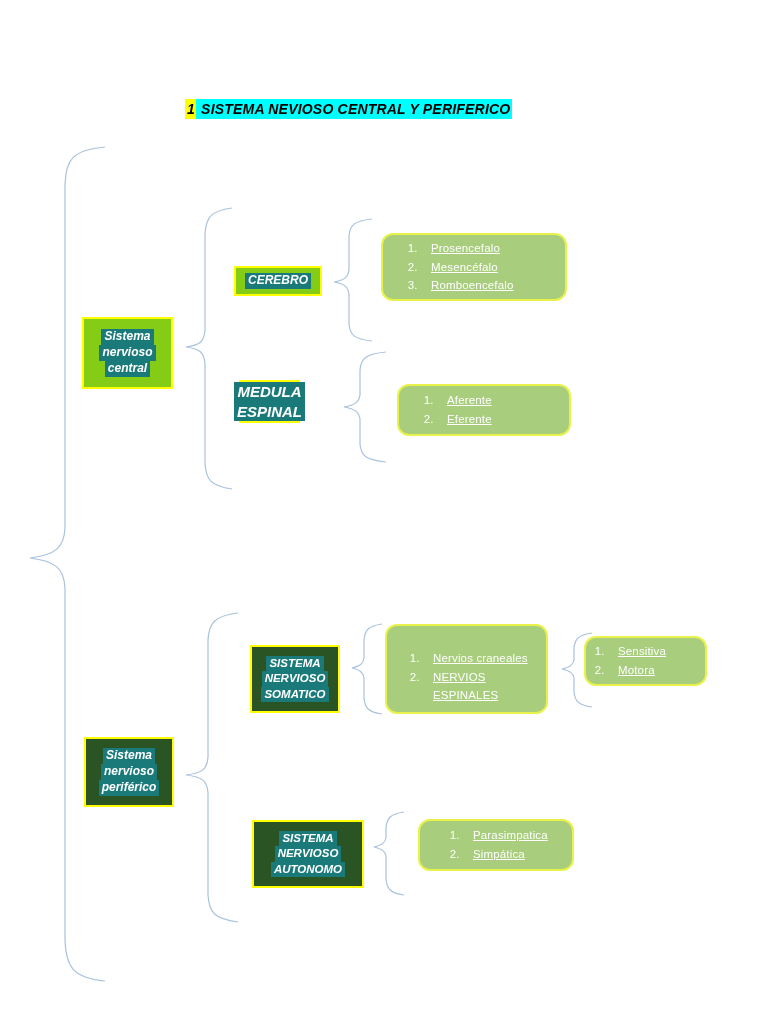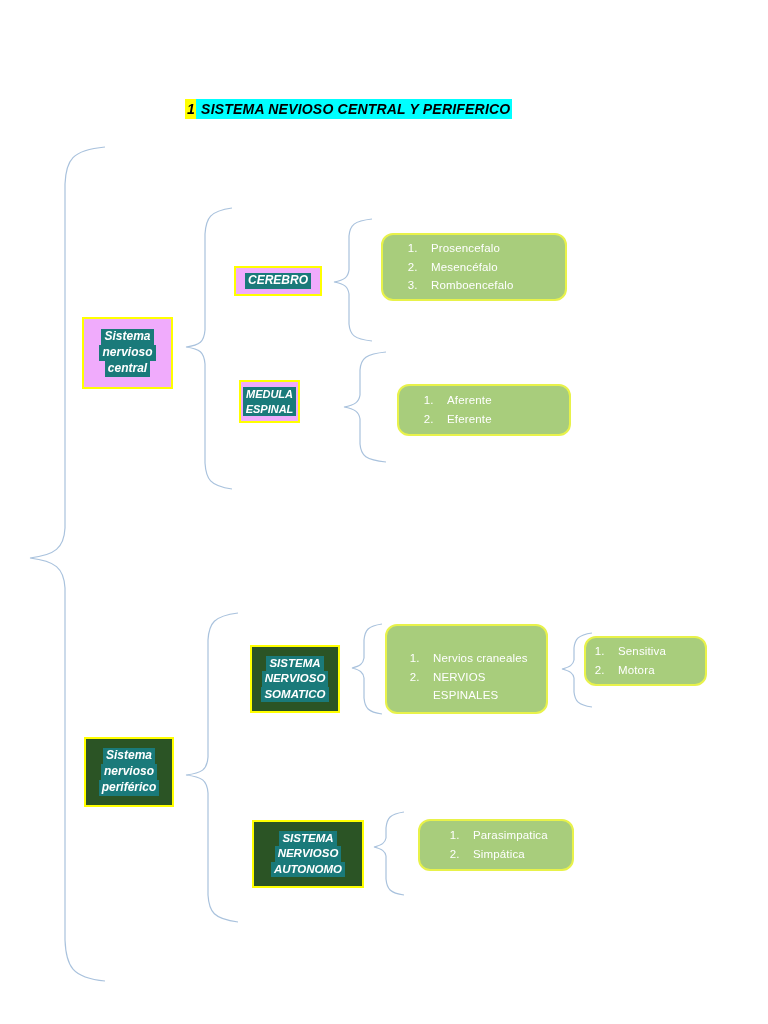--- a/index.html
+++ b/index.html
@@ -66,35 +66,36 @@
     color: #ffffff;
     text-align: center;
   }
   .node .ln {
     background: #1a7a7a;
     display: inline-block;
     padding: 0 3px;
     line-height: 1.32;
     white-space: nowrap;
   }
-  .node.olive { background: #f0abfc; }
+  .node.olive { background: #84cc16; }
   .node.darkgreen { background: #2b5425; }
 
   
   .leaf {
     position: absolute;
     box-sizing: border-box;
     background: #a8cd7c;
     border: 2px solid #e8f24a;
     border-radius: 12px;
     color: #ffffff;
     font-size: 11.5px;
     display: flex;
     flex-direction: column;
     justify-content: center;
+    text-decoration: underline;
   }
   .leaf ol {
     margin: 0;
     padding: 0 0 0 38px;
     list-style: decimal;
     font-size: 11.5px;
   }
   .leaf ol li {
     line-height: 1.62;
     padding-left: 10px;
@@ -191,21 +192,21 @@
   </div>
 
   <div class="leaf" style="left:381px; top:233px; width:186px; height:68px;">
     <ol>
       <li>Prosencefalo</li>
       <li>Mesencéfalo</li>
       <li>Romboencefalo</li>
     </ol>
   </div>
 
-  <div class="node olive" style="left:239px; top:380px; width:61px; height:43px; font-size:11px;">
+  <div class="node olive" style="left:239px; top:380px; width:61px; height:43px; font-size:15px;">
     <span class="ln">MEDULA</span>
     <span class="ln">ESPINAL</span>
   </div>
 
   <div class="leaf" style="left:397px; top:384px; width:174px; height:52px;">
     <ol>
       <li>Aferente</li>
       <li>Eferente</li>
     </ol>
   </div>

